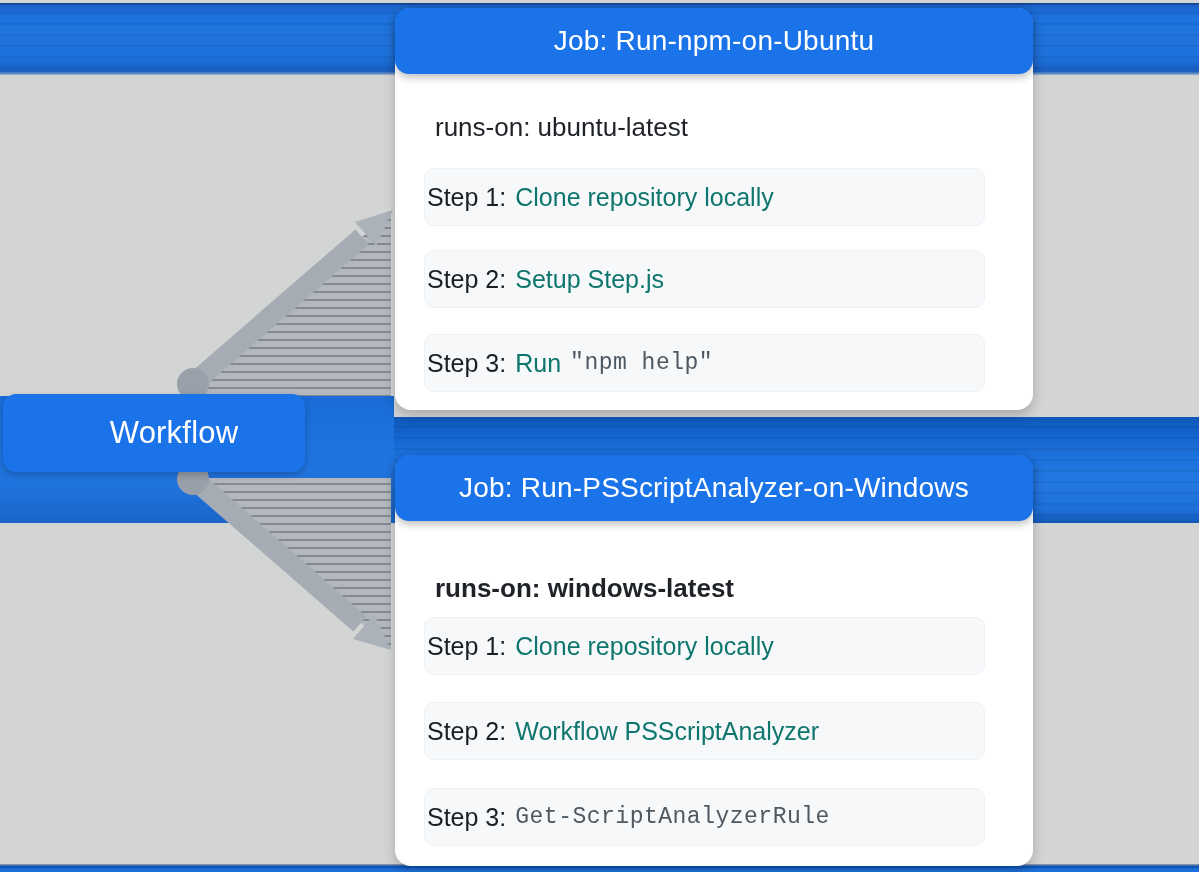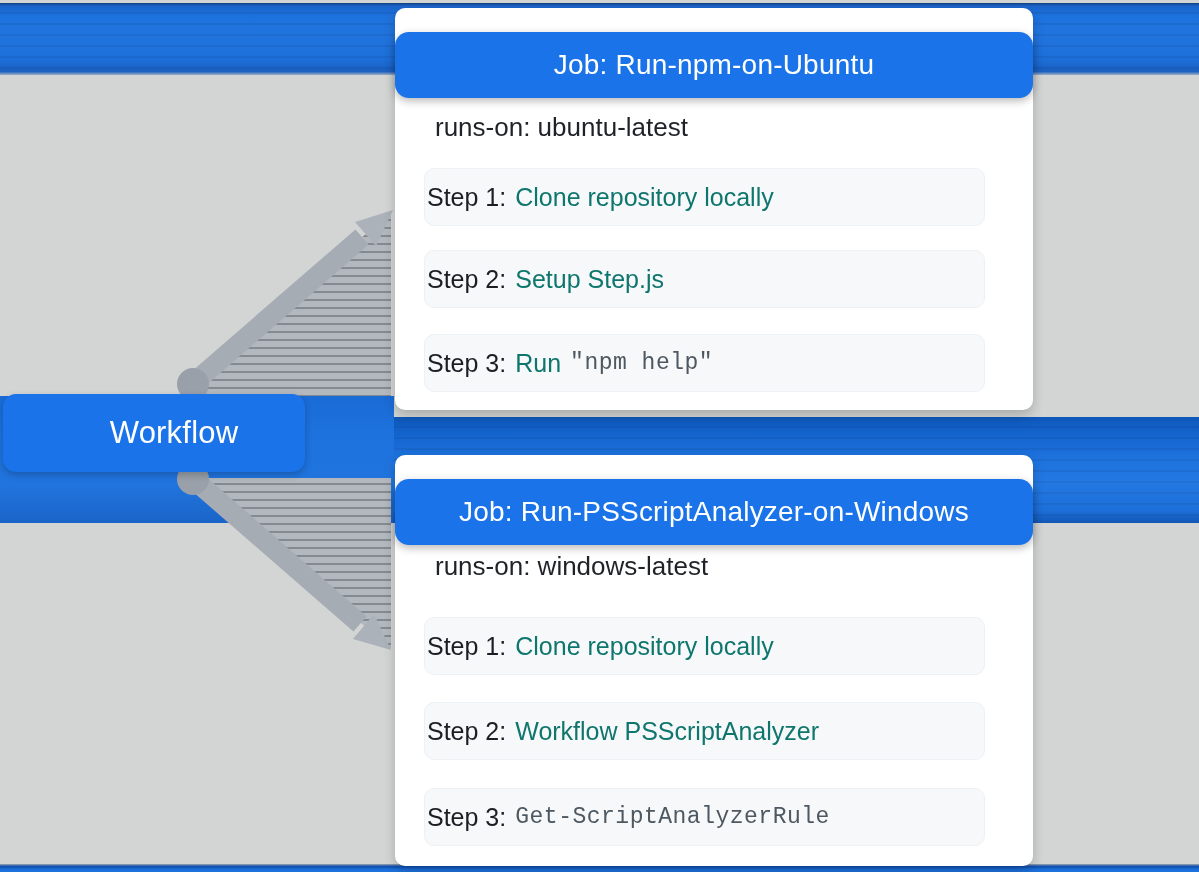--- a/index.html
+++ b/index.html
@@ -42,35 +42,35 @@
   
   .job-card{position:absolute; width:638px;}
   #job-card-1{left:395px; top:8px; height:402px;}
   #job-card-2{left:395px; top:455px; height:411px;}
   .job-header{
     position:absolute; left:0; top:0; width:638px; height:66px;
     background:#1a73e8; border-radius:14px;
     box-shadow:0 3px 8px rgba(0,0,0,.28);
     display:flex; align-items:center; justify-content:center;
     color:#fff; font-size:28px; letter-spacing:.2px;
-    z-index:2; box-sizing:border-box; padding:0 0;margin-top:24px;
+    z-index:2; box-sizing:border-box; padding:0 0;
   }
   .job-body{
     position:absolute; left:0; top:0; width:638px; bottom:0;
-    background:#ffffff; border-radius:10px;
+    background:#ffffff; border-radius:16px;
     box-shadow:0 5px 12px rgba(0,0,0,.20);
     z-index:1;
   }
   #job-card-1 .job-body{top:0; height:402px;}
   #job-card-2 .job-body{top:0; height:411px;}
   .runs-on{
     position:absolute; left:40px; color:#1f2328; font-size:26px;
   }
   #job-card-1 .runs-on{top:104px;}
-  #job-card-2 .runs-on{top:96px;}
+  #job-card-2 .runs-on{top:118px;font-weight:bold;}
   .step{
     position:absolute; left:29px; width:561px; height:58px;
     background:#f6f8fa; border:1px solid #eef1f4; border-radius:10px;
     display:flex; align-items:center; box-sizing:border-box;
     padding-left:2px; gap:9px; white-space:nowrap; overflow:hidden;
   }
   #job-card-1 .step-1{top:160px;}
   #job-card-1 .step-2{top:242px;}
   #job-card-1 .step-3{top:326px;}
   #job-card-2 .step-1{top:162px;}

